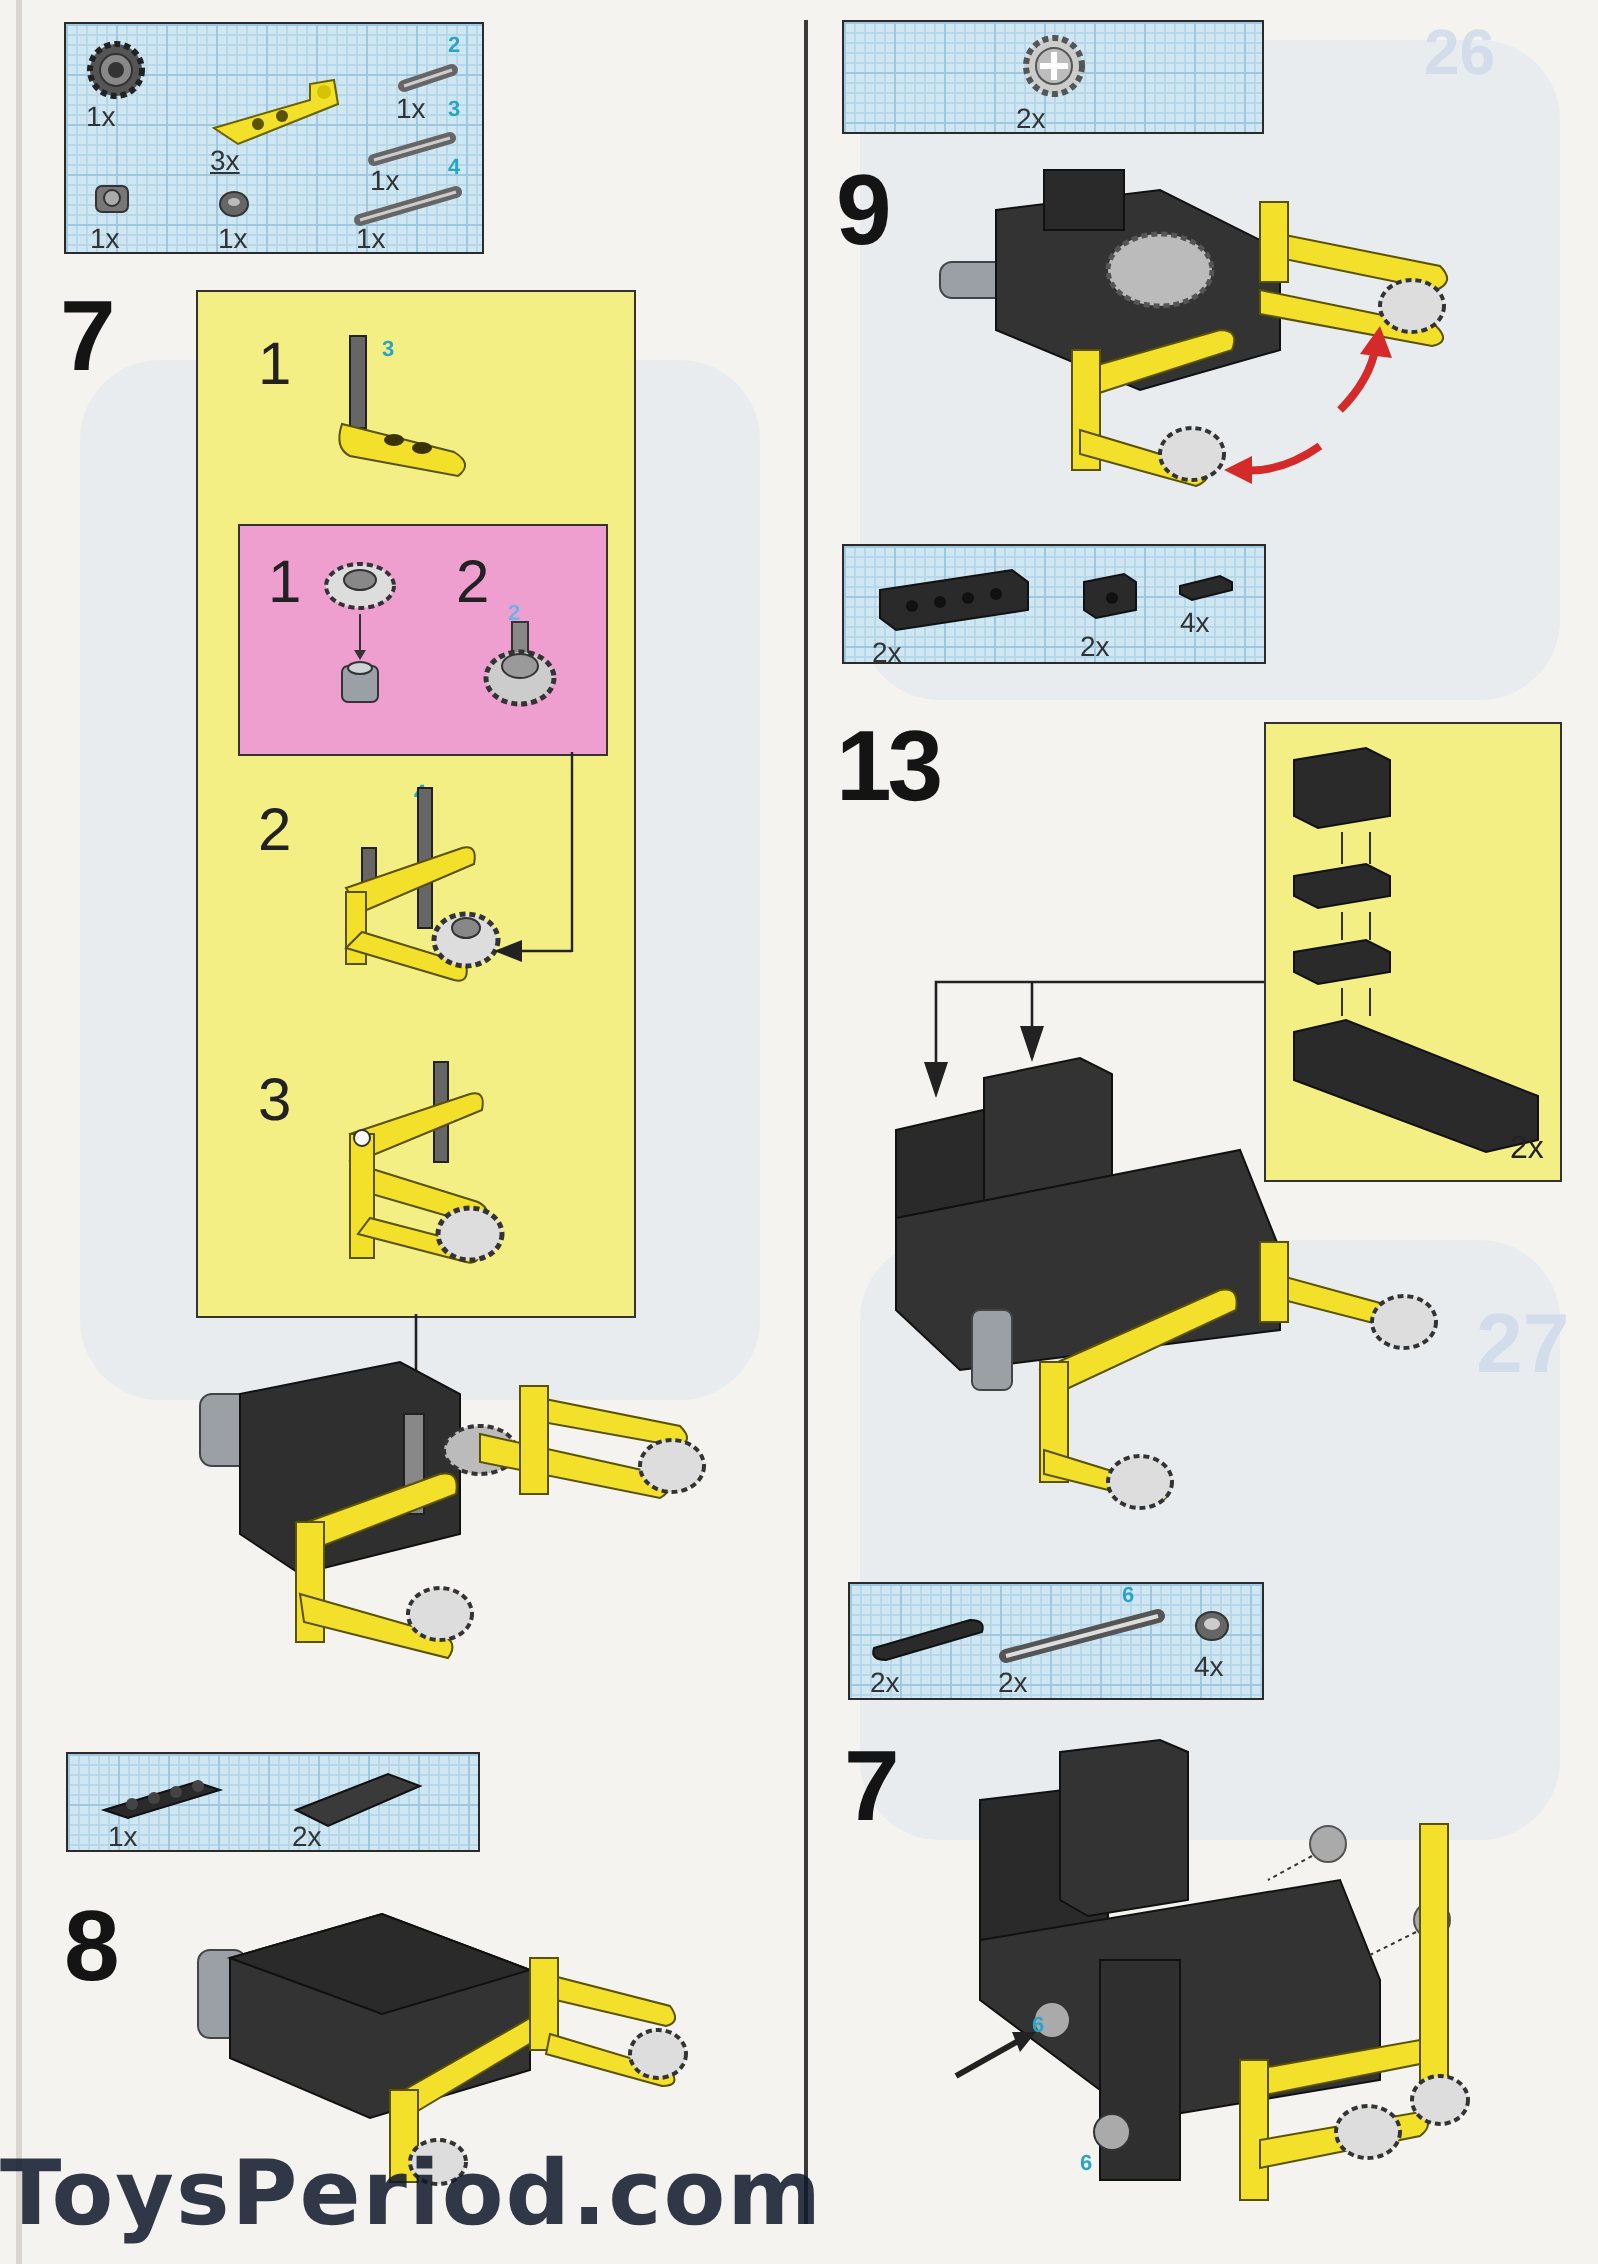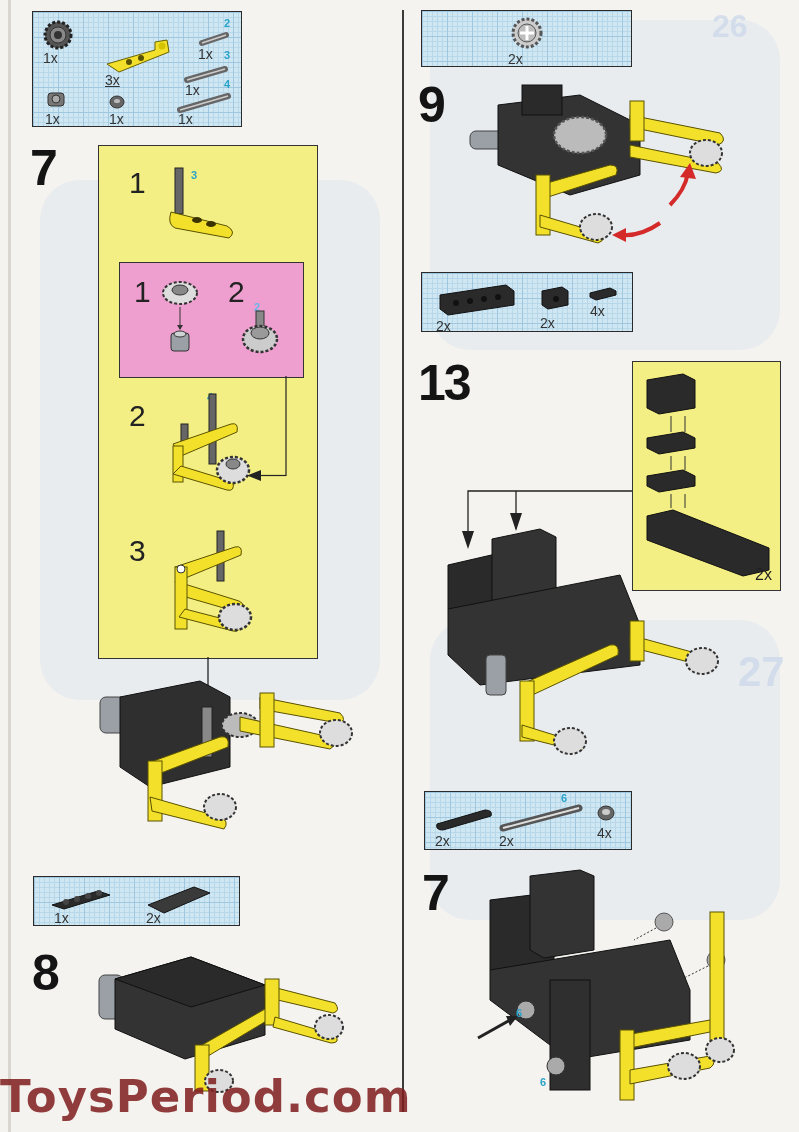--- a/index.html
+++ b/index.html
@@ -15,21 +15,21 @@
       linear-gradient(90deg,#9fc7df 1px,transparent 1px),
       linear-gradient(#b8d8ea 1px,transparent 1px),
       linear-gradient(90deg,#b8d8ea 1px,transparent 1px);
     background-size:25px 25px,25px 25px,5px 5px,5px 5px;}
   .qty{position:absolute;font-size:14px;color:#333;}
   .callout-num{position:absolute;font-size:11px;font-weight:bold;color:#2aa3c8;}
   .step-num{position:absolute;font-weight:bold;color:#141414;font-size:50px;line-height:1;letter-spacing:-2px;}
   .sub-num{position:absolute;font-size:30px;color:#222;line-height:1;}
   .yellow-panel{position:absolute;background:#f3ef84;border:1.5px solid #333;}
   .pink-panel{position:absolute;background:#ef9fcf;border:1.5px solid #333;}
-  .watermark{position:absolute;left:0;top:1070px;font-size:45px;font-weight:bold;color:#7f1d1d;opacity:.85;letter-spacing:1px;font-family:"DejaVu Sans",sans-serif;}
+  .watermark{position:absolute;left:0;top:1070px;font-size:45px;font-weight:bold;color:#0f172a;opacity:.85;letter-spacing:1px;font-family:"DejaVu Sans",sans-serif;}
   .page-number{position:absolute;left:772px;top:1093px;font-size:12px;color:#222;margin-left:41px;}
   svg{position:absolute;overflow:visible;}
 </style>
 </head>
 <body>
 
 <div class="bg-ghost" style="left:40px;top:180px;width:340px;height:520px;"></div>
 <div class="bg-ghost" style="left:430px;top:20px;width:350px;height:330px;"></div>
 <div class="bg-ghost" style="left:430px;top:620px;width:350px;height:300px;"></div>
 <div class="abs" style="left:712px;top:8px;font-size:32px;font-weight:bold;color:#c9d6ea;opacity:.7;">26</div>

